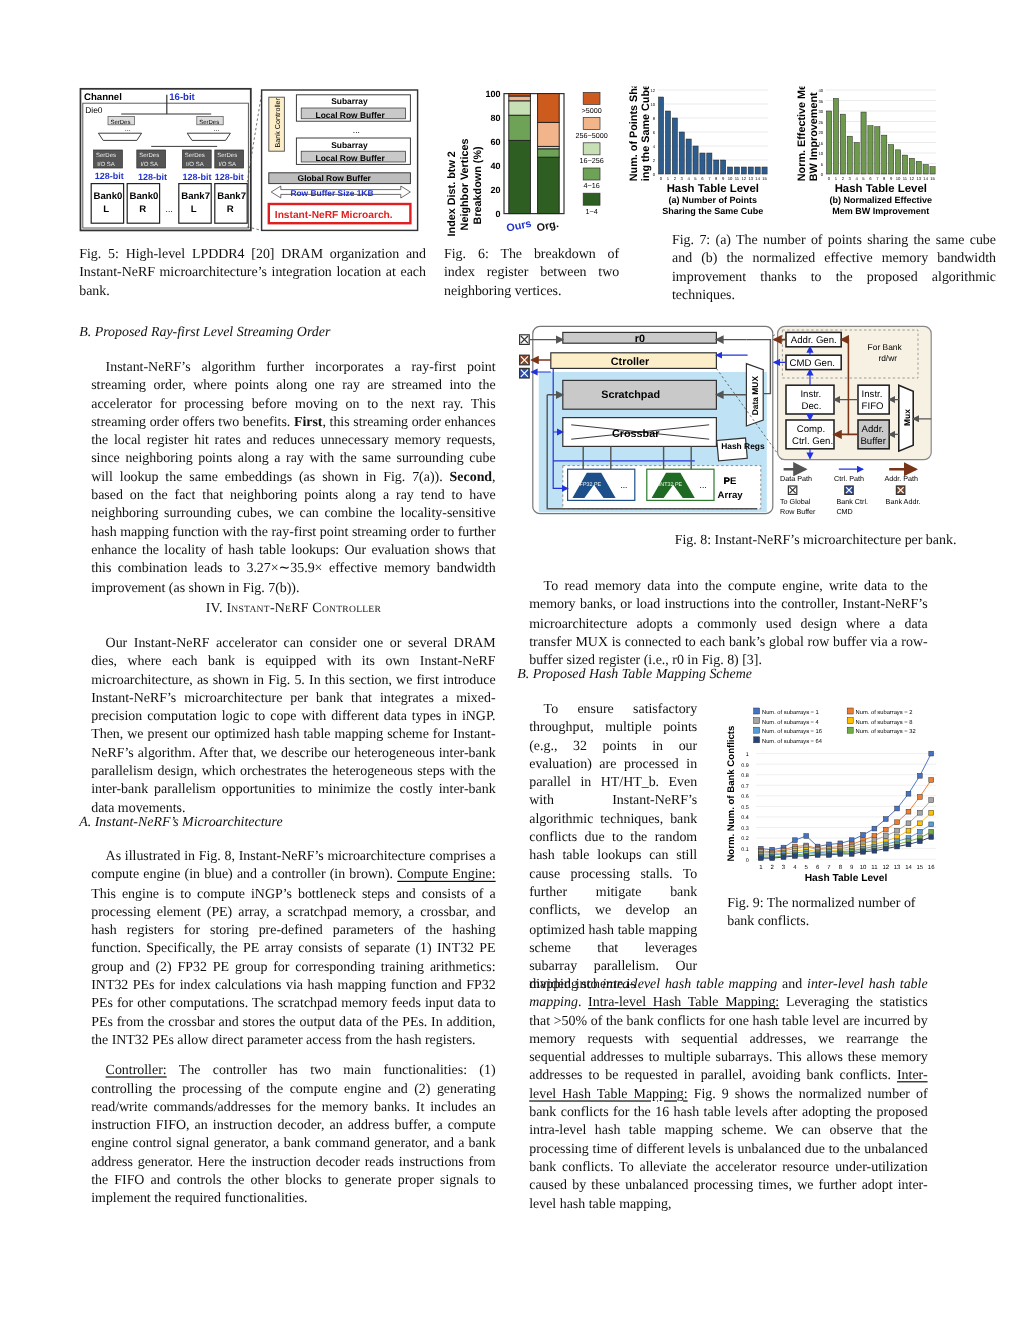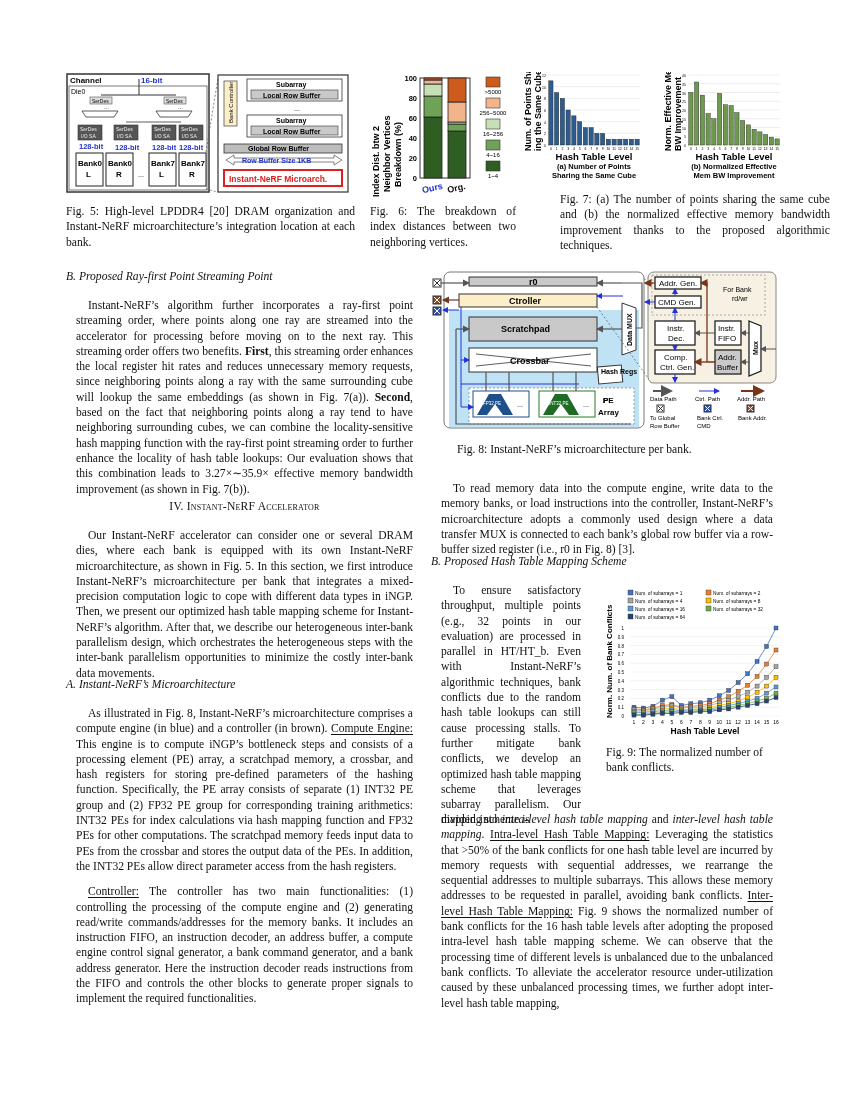--- a/index.html
+++ b/index.html
@@ -127,21 +127,21 @@
       <rect x="120" y="26" width="14" height="10" fill="#f2b48a" stroke="#333" stroke-width="0.6"></rect>
       <text x="127" y="43" font-size="6" text-anchor="middle">256~5000</text>
       <rect x="120" y="47" width="14" height="10" fill="#c6dfb4" stroke="#333" stroke-width="0.6"></rect>
       <text x="127" y="64" font-size="6" text-anchor="middle">16~256</text>
       <rect x="120" y="68" width="14" height="10" fill="#6ea257" stroke="#333" stroke-width="0.6"></rect>
       <text x="127" y="85" font-size="6" text-anchor="middle">4~16</text>
       <rect x="120" y="89" width="14" height="10" fill="#2f5e22" stroke="#333" stroke-width="0.6"></rect>
       <text x="127" y="106" font-size="6" text-anchor="middle">1~4</text>
     </svg>
 </div>
-<div class="abs caption" style="left:370px;top:204px;width:146px;">Fig. 6: The breakdown of index distances between two neighboring vertices.</div>
+<div class="abs caption" style="left:370px;top:204px;width:146px;">Fig. 6: The breakdown of index register between two neighboring vertices.</div>
 
 <div class="abs" style="left:522px;top:72px;width:280px;height:112px;">
   <svg id="fig7svg" width="280" height="112">
       <line x1="26" x2="118" y1="73" y2="73" stroke="#ddd" stroke-width="0.5"></line>
       <text x="24" y="75" font-size="3.5" text-anchor="end">0</text>
       <line x1="26" x2="118" y1="61.333333333333336" y2="61.333333333333336" stroke="#ddd" stroke-width="0.5"></line>
       <text x="24" y="63.333333333333336" font-size="3.5" text-anchor="end">2</text>
       <line x1="26" x2="118" y1="49.66666666666667" y2="49.66666666666667" stroke="#ddd" stroke-width="0.5"></line>
       <text x="24" y="51.66666666666667" font-size="3.5" text-anchor="end">4</text>
       <line x1="26" x2="118" y1="38" y2="38" stroke="#ddd" stroke-width="0.5"></line>
@@ -241,25 +241,25 @@
       <text x="255.125" y="78" font-size="3.5" text-anchor="middle">15</text>
       <text x="212" y="88" font-size="9.5" font-weight="bold" text-anchor="middle">Hash Table Level</text>
       <text x="212" y="97" font-size="7.5" font-weight="bold" text-anchor="middle" font-family="Liberation Serif, serif">(b) Normalized Effective</text>
       <text x="212" y="106" font-size="7.5" font-weight="bold" text-anchor="middle" font-family="Liberation Serif, serif">Mem BW Improvement</text>
       <text transform="translate(149,79) rotate(-90)" font-size="9" font-weight="bold">Norm. Effective Mem</text>
       <text transform="translate(159,79) rotate(-90)" font-size="9" font-weight="bold">BW Improvement</text>
     </svg>
 </div>
 <div class="abs caption" style="left:527px;top:192px;width:270px;margin-left:33px;">Fig. 7: (a) The number of points sharing the same cube and (b) the normalized effective memory bandwidth improvement thanks to the proposed algorithmic techniques.</div>
 
-<div class="abs heading-it" style="left:66px;top:270px;">B.  Proposed Ray-first Point Streaming Point</div>
+<div class="abs heading-it" style="left:66px;top:270px;">B.  Proposed Ray-first Level Streaming Order</div>
 <div class="abs para" style="left:66px;top:288px;width:357px;">
   <p><span>Instant-NeRF’s algorithm further incorporates a ray-first point streaming order, where points along one ray are streamed into the accelerator for processing before moving on to the next ray. This streaming order offers two benefits. </span><b>First</b><span>, this streaming order enhances the local register hit rates and reduces unnecessary memory requests, since neighboring points along a ray with the same surrounding cube will lookup the same embeddings (as shown in Fig. 7(a)). </span><b>Second</b><span>, based on the fact that neighboring points along a ray tend to have neighboring surrounding cubes, we can combine the locality-sensitive hash mapping function with the ray-first point streaming order to further enhance the locality of hash table lookups: Our evaluation shows that this combination leads to 3.27×∼35.9× effective memory bandwidth improvement (as shown in Fig. 7(b)).</span></p>
 </div>
-<div class="abs sec-title" style="left:66px;top:500px;width:357px;">IV.  Instant-NeRF Accelerator</div>
+<div class="abs sec-title" style="left:66px;top:500px;width:357px;">IV.  Instant-NeRF Controller</div>
 <div class="abs para" style="left:66px;top:518px;width:357px;font-family:Liberation Serif, serif;">
   <p>Our Instant-NeRF accelerator can consider one or several DRAM dies, where each bank is equipped with its own Instant-NeRF microarchitecture, as shown in Fig. 5. In this section, we first introduce Instant-NeRF’s microarchitecture per bank that integrates a mixed-precision computation logic to cope with different data types in iNGP. Then, we present our optimized hash table mapping scheme for Instant-NeRF’s algorithm. After that, we describe our heterogeneous inter-bank parallelism design, which orchestrates the heterogeneous steps with the inter-bank parallelism opportunities to minimize the costly inter-bank data movements.</p>
 </div>
 <div class="abs heading-it" style="left:66px;top:678px;">A.  Instant-NeRF’s Microarchitecture</div>
 <div class="abs para" style="left:66px;top:696px;width:357px;">
   <p><span>As illustrated in Fig. 8, Instant-NeRF’s microarchitecture comprises a compute engine (in blue) and a controller (in brown). </span><span class="u">Compute Engine:</span><span> This engine is to compute iNGP’s bottleneck steps and consists of a processing element (PE) array, a scratchpad memory, a crossbar, and hash registers for storing pre-defined parameters of the hashing function. Specifically, the PE array consists of separate (1) INT32 PE group and (2) FP32 PE group for corresponding training arithmetics: INT32 PEs for index calculations via hash mapping function and FP32 PEs for other computations. The scratchpad memory feeds input data to PEs from the crossbar and stores the output data of the PEs. In addition, the INT32 PEs allow direct parameter access from the hash registers.</span></p>
   <p><span class="u">Controller:</span><span> The controller has two main functionalities: (1) controlling the processing of the compute engine and (2) generating read/write commands/addresses for the memory banks. It includes an instruction FIFO, an instruction decoder, an address buffer, a compute engine control signal generator, a bank command generator, and a bank address generator. Here the instruction decoder reads instructions from the FIFO and controls the other blocks to generate proper signals to implement the required functionalities.</span></p>
 </div>
 
 <div class="abs" style="left:431px;top:270px;width:352px;height:160px;">
@@ -377,21 +377,21 @@
       <rect x="273" y="135" width="7" height="7" fill="#2a4fb0" stroke="#333"></rect>
         <path d="M274,136 L279,141 M279,136 L274,141" stroke="#fff"></path>
       <text x="266" y="150">Bank Ctrl.</text>
         <text x="266" y="158">CMD</text>
       <rect x="316" y="135" width="7" height="7" fill="#8a4a2a" stroke="#333"></rect>
         <path d="M317,136 L322,141 M322,136 L317,141" stroke="#fff"></path>
       <text x="307" y="150">Bank Addr.</text>
     </g>
   </svg>
 </div>
-<div class="abs caption" style="left:457px;top:442px;width:352px;text-align:left;">Fig. 8: Instant-NeRF’s microarchitecture per bank.</div>
+<div class="abs caption" style="left:445px;top:442px;width:352px;text-align:right;">Fig. 8: Instant-NeRF’s microarchitecture per bank.</div>
 
 <div class="abs para" style="left:431px;top:471px;width:352px;">
   <p>To read memory data into the compute engine, write data to the memory banks, or load instructions into the controller, Instant-NeRF’s microarchitecture adopts a commonly used design where a data transfer MUX is connected to each bank’s global row buffer via a row-buffer sized register (i.e., r0 in Fig. 8) [3].</p>
 </div>
 <div class="abs heading-it" style="left:431px;top:555px;">B.  Proposed Hash Table Mapping Scheme</div>
 <div class="abs para" style="left:431px;top:573px;width:160px;">
   <p>To ensure satisfactory throughput, multiple points (e.g., 32 points in our evaluation) are processed in parallel in HT/HT_b. Even with Instant-NeRF’s algorithmic techniques, bank conflicts due to the random hash table lookups can still cause processing stalls. To further mitigate bank conflicts, we develop an optimized hash table mapping scheme that leverages subarray parallelism. Our mapping scheme is</p>
 </div>
 
 <div class="abs" style="left:602px;top:588px;width:186px;height:150px;">

